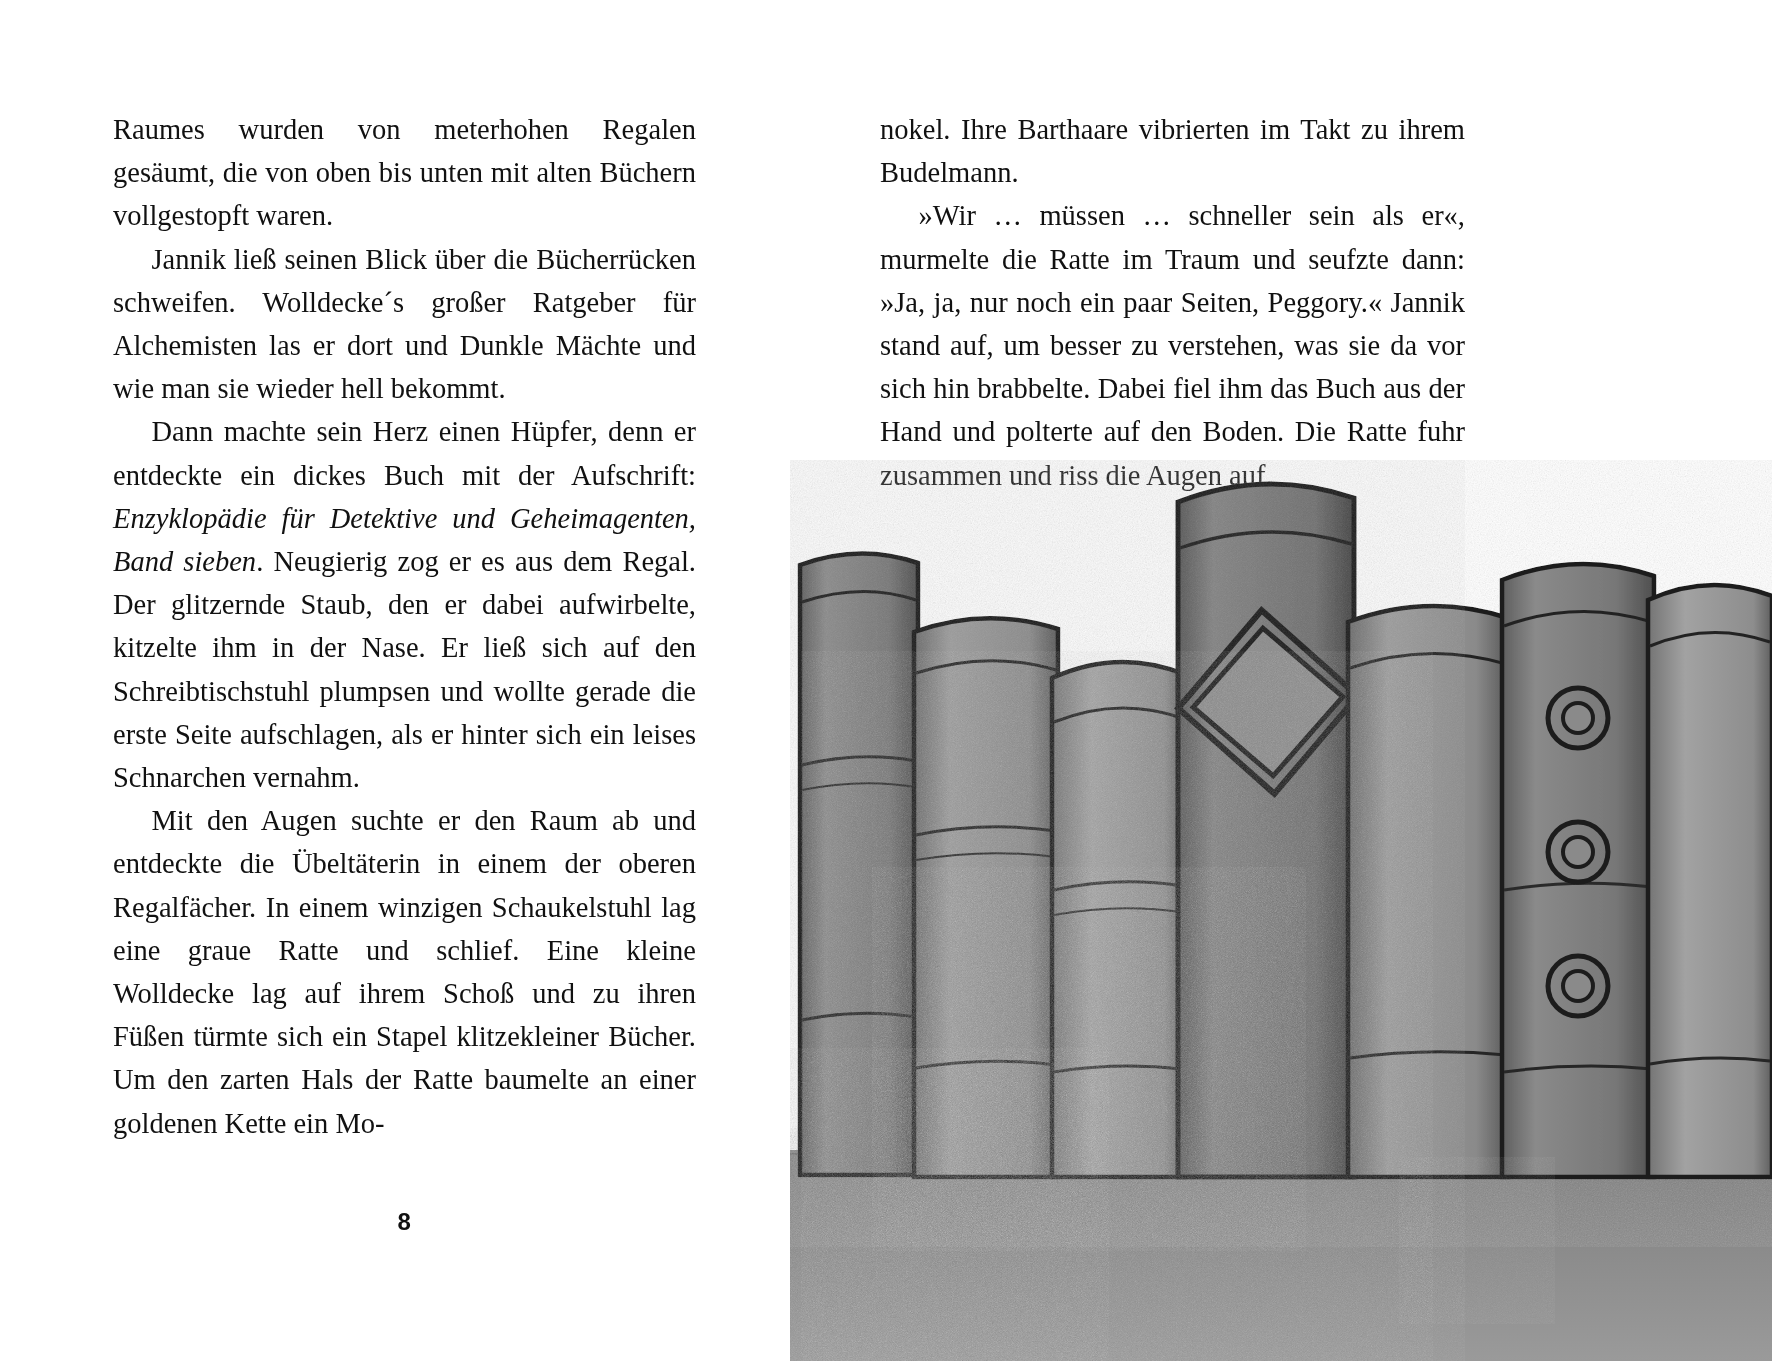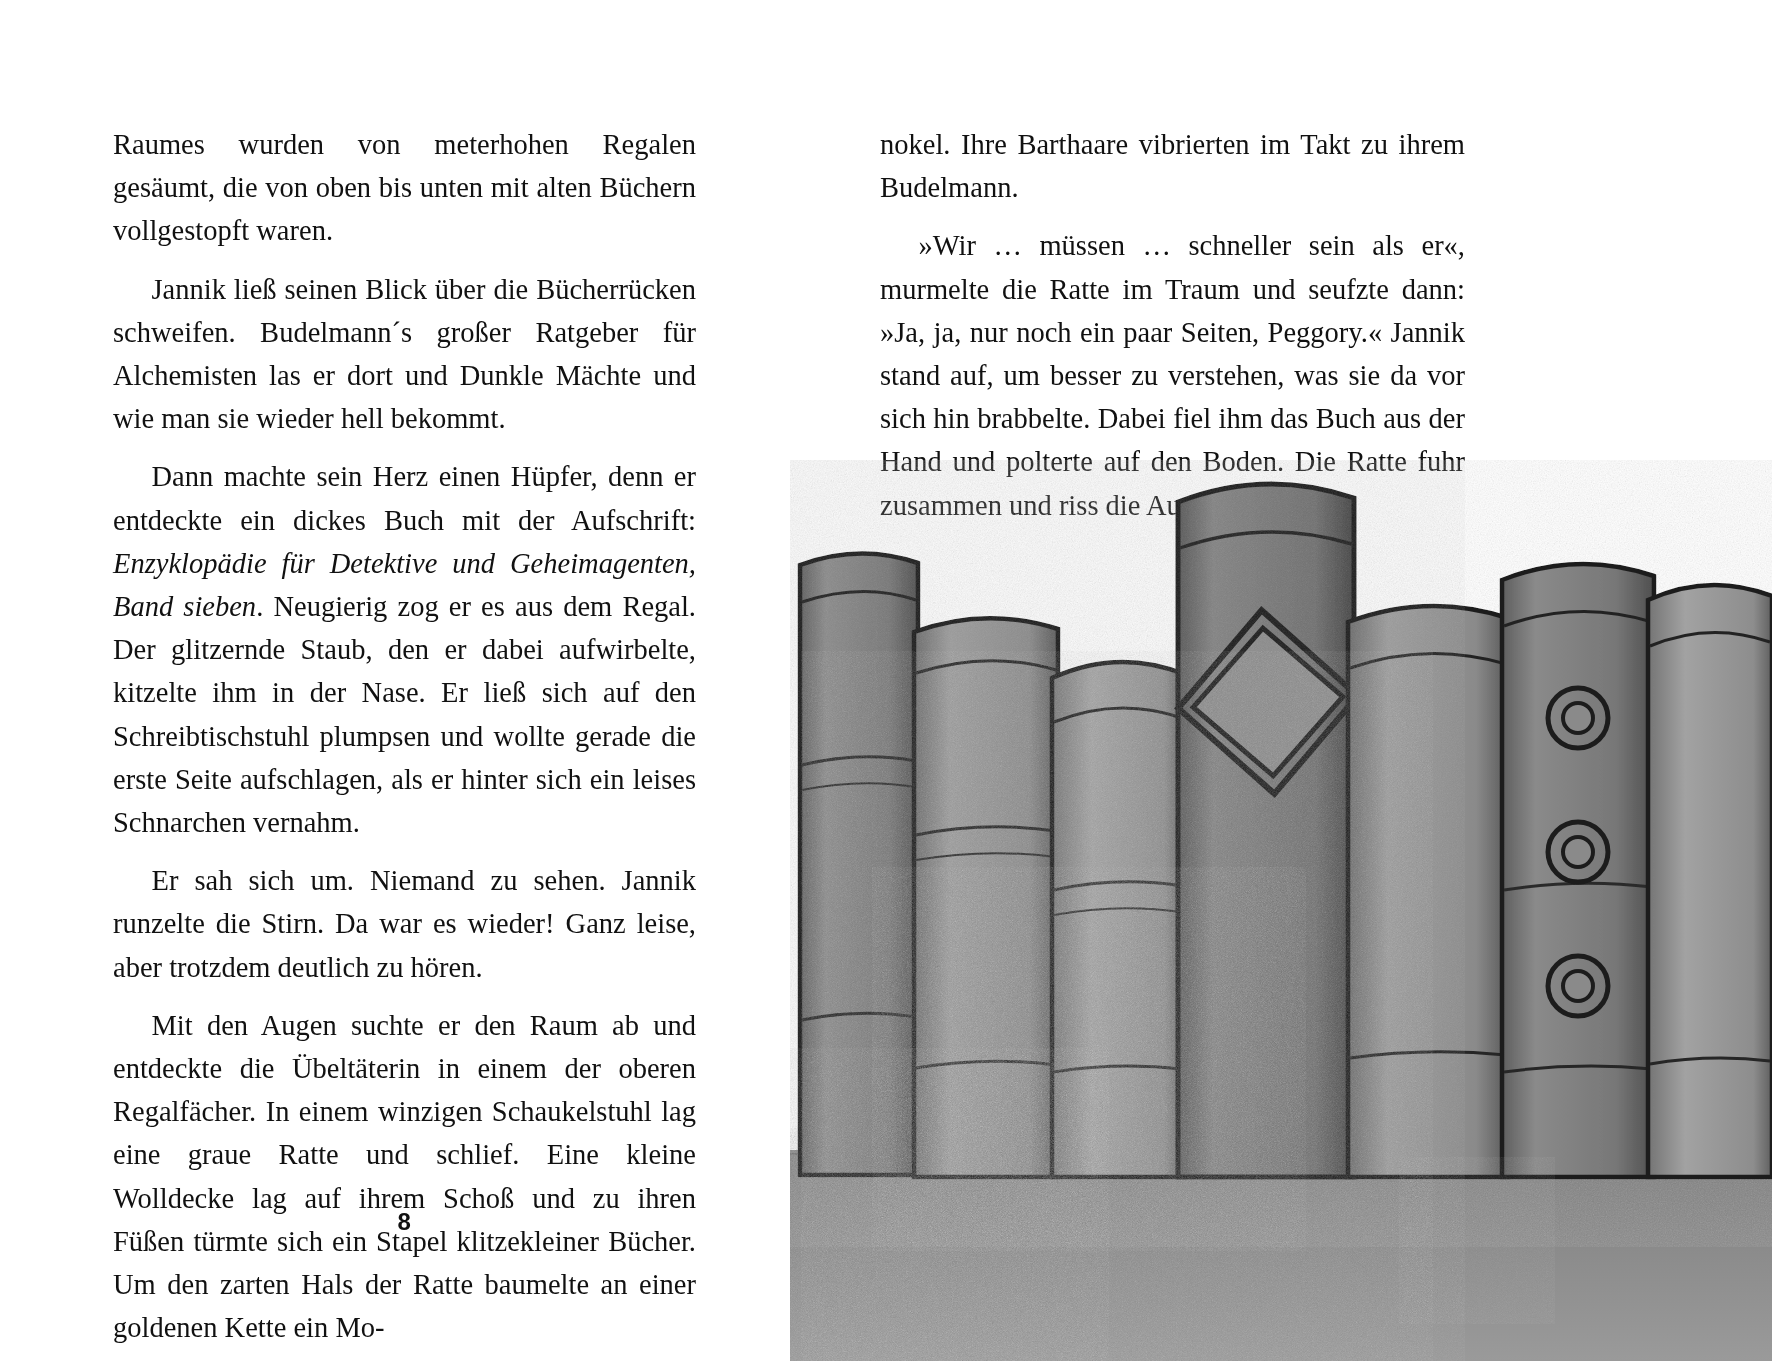--- a/index.html
+++ b/index.html
@@ -46,21 +46,20 @@
   .col p + p {
     text-indent: 1.35em;
   }
   .col p.noindent { text-indent: 0; }
   .col em, .col i {
     font-style: italic;
   }
   
   .col p {
     text-align: justify;
-    margin-top: 15px;
   }
 
   .folio {
     position: absolute;
     left: 113px;
     width: 583px;
     top: 1208px;
     text-align: center;
     font-family: "Liberation Sans", "DejaVu Sans", sans-serif;
     font-weight: bold;
@@ -80,23 +79,22 @@
   }
   .illo svg { display: block; }
 </style>
 </head>
 <body>
 
 <div class="page">
 
   <div class="col col-left">
     <p class="noindent">Raumes wurden von meterhohen Regalen gesäumt, die von oben bis unten mit alten Büchern vollgestopft waren.</p>
-    <p>Jannik ließ seinen Blick über die Bücherrücken schweifen. Budelmann´s großer Ratgeber für Alchemisten las er dort und Dunkle Mächte und wie man sie wieder hell bekommt.</p>
+    <p>Jannik ließ seinen Blick über die Bücherrücken schweifen. Wolldecke´s großer Ratgeber für Alchemisten las er dort und Dunkle Mächte und wie man sie wieder hell bekommt.</p>
     <p><span>Dann machte sein Herz einen Hüpfer, denn er entdeckte ein dickes Buch mit der Aufschrift: </span><em>Enzyklopädie für Detektive und Geheimagenten, Band sieben</em><span>. Neugierig zog er es aus dem Regal. Der glitzernde Staub, den er dabei aufwirbelte, kitzelte ihm in der Nase. Er ließ sich auf den Schreibtischstuhl plumpsen und wollte gerade die erste Seite aufschlagen, als er hinter sich ein leises Schnarchen vernahm.</span></p>
-    <p>Er sah sich um. Niemand zu sehen. Jannik runzelte die Stirn. Da war es wieder! Ganz leise, aber trotzdem deutlich zu hören.</p>
     <p>Mit den Augen suchte er den Raum ab und entdeckte die Übeltäterin in einem der oberen Regalfächer. In einem winzigen Schaukelstuhl lag eine graue Ratte und schlief. Eine kleine Wolldecke lag auf ihrem Schoß und zu ihren Füßen türmte sich ein Stapel klitzekleiner Bücher. Um den zarten Hals der Ratte baumelte an einer goldenen Kette ein Mo-</p>
   </div>
 
   <div class="folio">8</div>
 
   <div class="col col-right">
     <p class="noindent">nokel. Ihre Barthaare vibrierten im Takt zu ihrem Budelmann.</p>
     <p>»Wir … müssen … schneller sein als er«, murmelte die Ratte im Traum und seufzte dann: »Ja, ja, nur noch ein paar Seiten, Peggory.« Jannik stand auf, um besser zu verstehen, was sie da vor sich hin brabbelte. Dabei fiel ihm das Buch aus der Hand und polterte auf den Boden. Die Ratte fuhr zusammen und riss die Augen auf.</p>
   </div>
 

